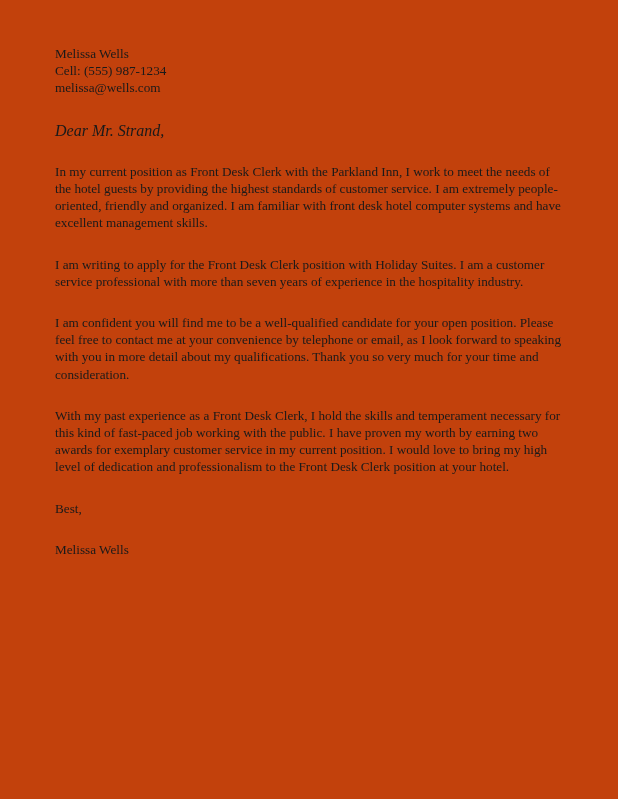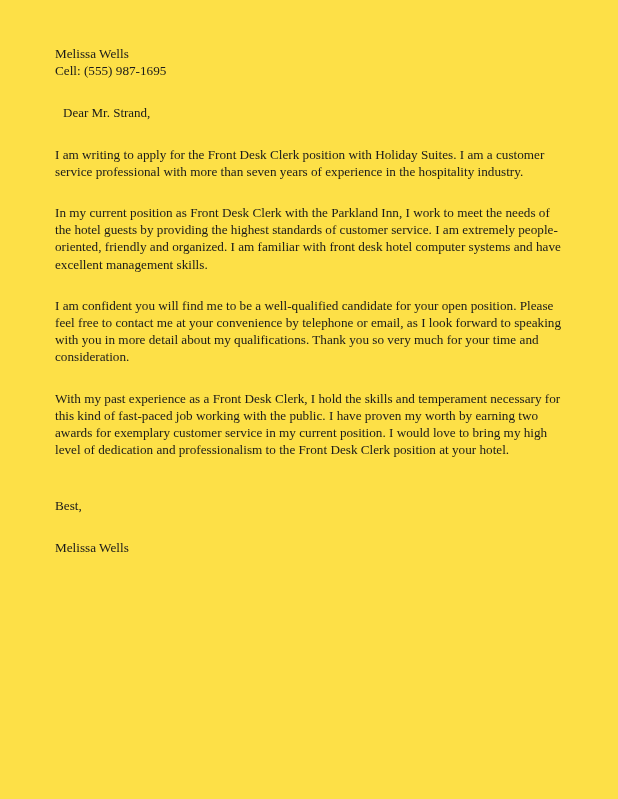--- a/index.html
+++ b/index.html
@@ -5,21 +5,21 @@
   html, body {
     margin: 0;
     padding: 0;
     background: #ffffff;
   }
 
   .page {
     position: relative;
     width: 618px;
     height: 799px;
-    background: #fde047;
+    background: #c2410c;
     overflow: hidden;
     font-family: "Liberation Serif", "DejaVu Serif", serif;
     color: #1a1a1a;
   }
 
   .letter {
     position: absolute;
     left: 55px;
     top: 45px;
     width: 508px;
@@ -30,61 +30,63 @@
     line-height: 17.2px;
     margin: 0;
   }
 
   .sender-line {
     display: block;
     white-space: pre;
   }
 
   .salutation {
-    font-size: 13px;
+    font-size: 16px;
     line-height: 17.2px;
-    margin: 25px 0 0 8px;
+    margin: 25px 0 0 0;
+    font-style: italic;
   }
 
   .body-para {
     font-size: 13.2px;
     line-height: 17.2px;
     margin: 24px 0 0 0;
     text-align: left;
   }
 
   .closing {
     font-size: 13.2px;
     line-height: 17.2px;
-    margin: 39px 0 0 0;
+    margin: 24px 0 0 0;
   }
 
   .signature {
     font-size: 13.2px;
     line-height: 17.2px;
     margin: 24px 0 0 0;
   }
 </style>
 </head>
 <body>
 
 <div class="page">
 
   <div class="letter">
 
     <div class="sender-block">
       <span class="sender-line">Melissa Wells</span>
-      <span class="sender-line">Cell: (555) 987-1695</span>
+      <span class="sender-line">Cell: (555) 987-1234</span>
+      <span class="sender-line">melissa@wells.com</span>
     </div>
 
     <p class="salutation">Dear Mr. Strand,</p>
 
+    <p class="body-para">In my current position as Front Desk Clerk with the Parkland Inn, I work to meet the needs of the hotel guests by providing the highest standards of customer service. I am extremely people-oriented, friendly and organized. I am familiar with front desk hotel computer systems and have excellent management skills.</p>
+
     <p class="body-para">I am writing to apply for the Front Desk Clerk position with Holiday Suites. I am a customer service professional with more than seven years of experience in the hospitality industry.</p>
-
-    <p class="body-para">In my current position as Front Desk Clerk with the Parkland Inn, I work to meet the needs of the hotel guests by providing the highest standards of customer service. I am extremely people-oriented, friendly and organized. I am familiar with front desk hotel computer systems and have excellent management skills.</p>
 
     <p class="body-para">I am confident you will find me to be a well-qualified candidate for your open position. Please feel free to contact me at your convenience by telephone or email, as I look forward to speaking with you in more detail about my qualifications. Thank you so very much for your time and consideration.</p>
 
     <p class="body-para">With my past experience as a Front Desk Clerk, I hold the skills and temperament necessary for this kind of fast-paced job working with the public. I have proven my worth by earning two awards for exemplary customer service in my current position. I would love to bring my high level of dedication and professionalism to the Front Desk Clerk position at your hotel.</p>
 
     <p class="closing">Best,</p>
 
     <p class="signature">Melissa Wells</p>
 
   </div>

